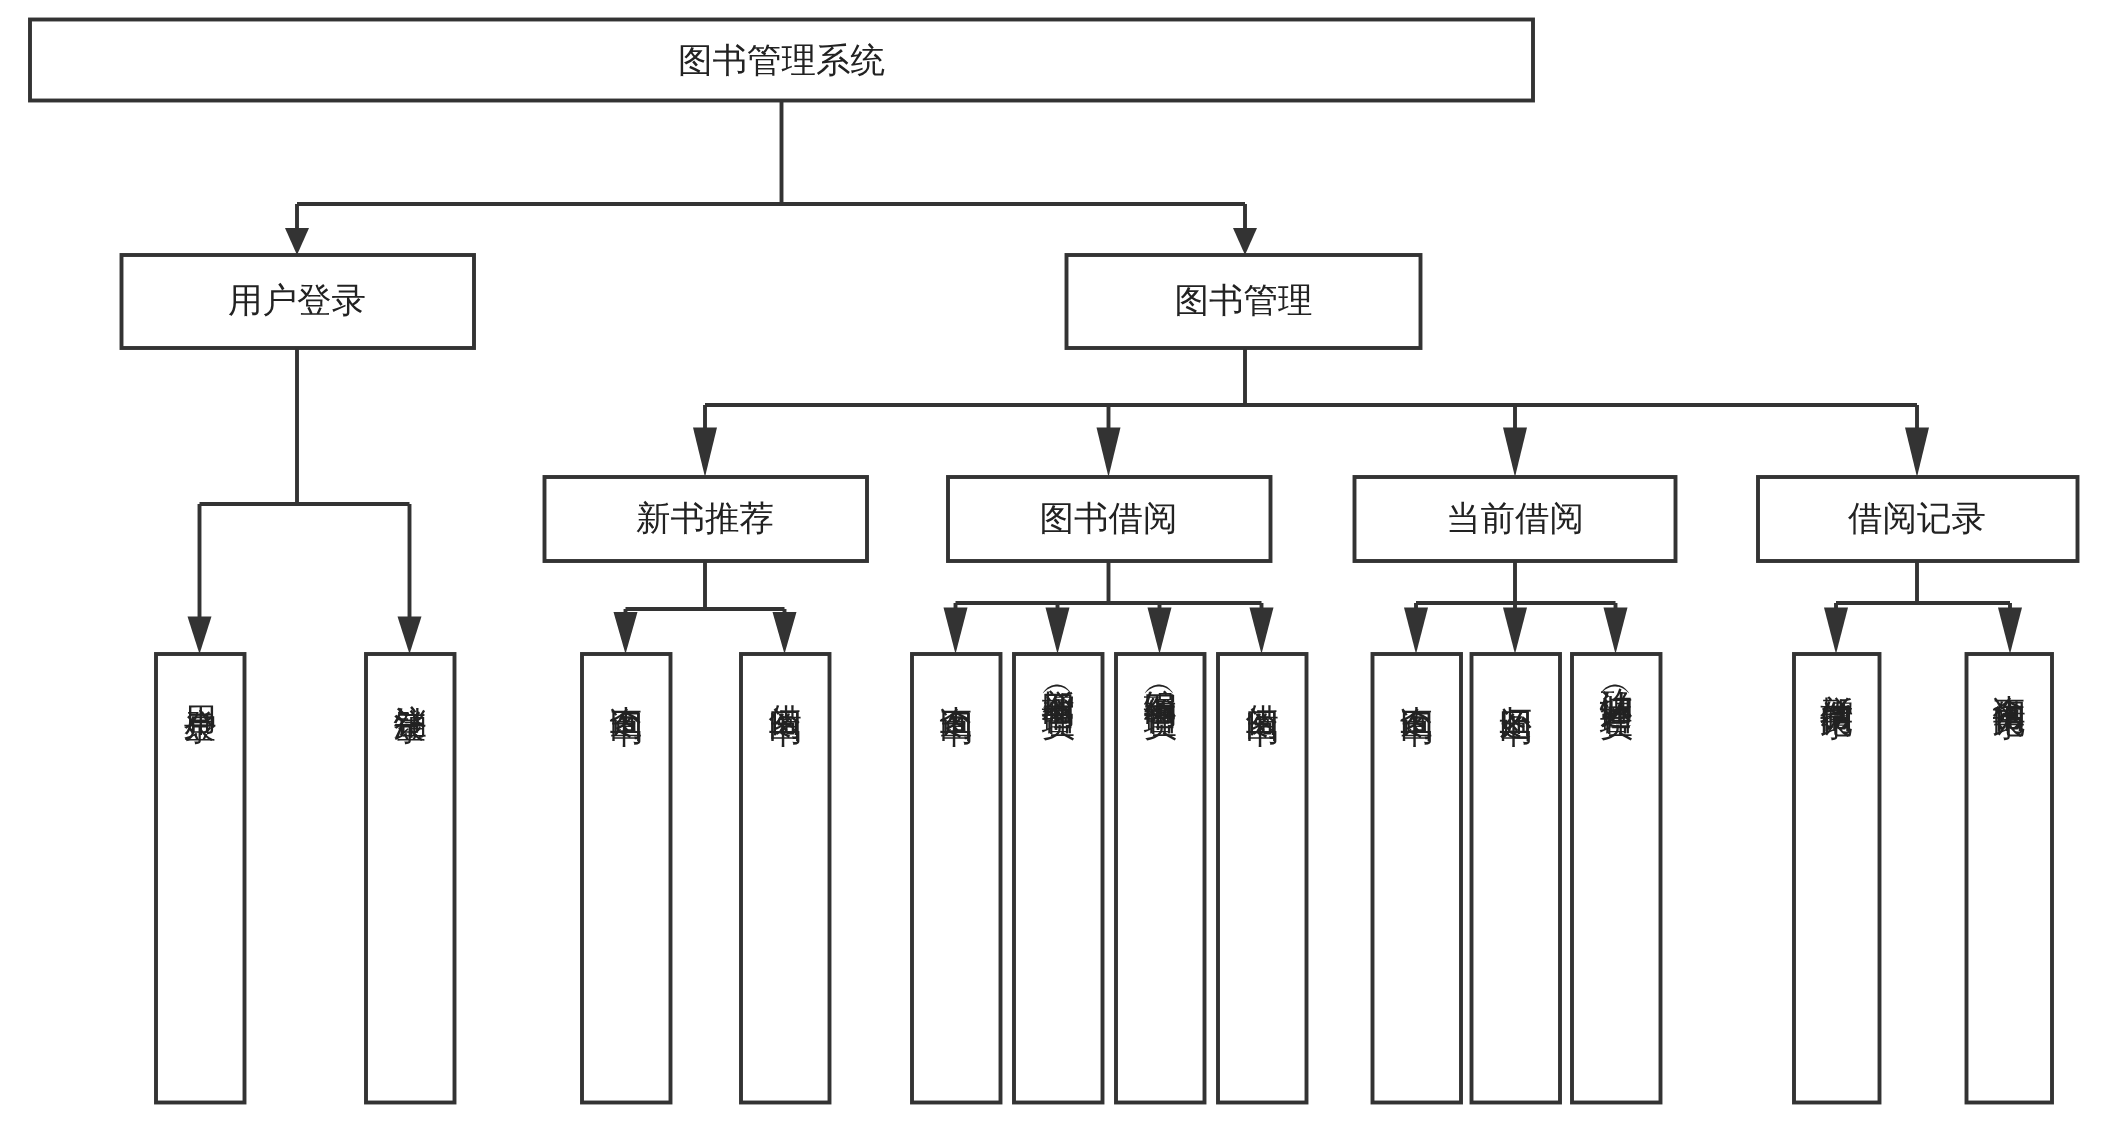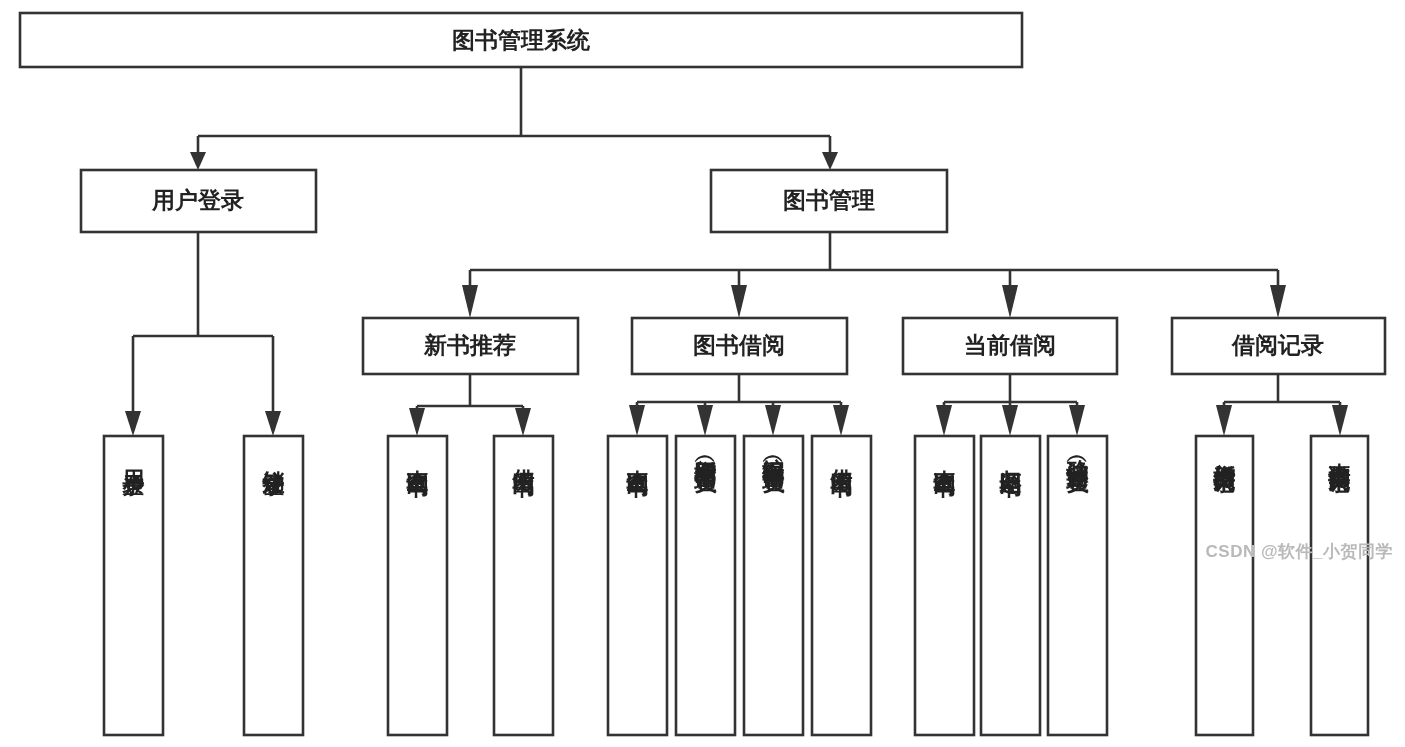--- a/index.html
+++ b/index.html
@@ -10,21 +10,20 @@
   body {
     width: 1405px;
     height: 747px;
     font-family: "Liberation Sans", "DejaVu Sans", sans-serif;
     overflow: hidden;
   }
   #diagram-root {
     position: relative;
     width: 1405px;
     height: 569px;
-    font-weight: bold;
   }
   svg#flowchart {
     position: absolute;
     left: 0;
     top: 0;
     width: 1405px;
     height: 747px;
     display: block;
   }
   .node-rect {
@@ -291,15 +290,14 @@
       <rect class="node-rect" x="1311" y="436" width="57" height="299"></rect>
       <foreignObject x="1311" y="445" width="57" height="286">
         <div xmlns="http://www.w3.org/1999/xhtml" class="vlabel-wrap">
           <span class="vlabel">查询借阅记录</span>
         </div>
       </foreignObject>
     </g>
 
   </svg>
 
-  <div class="watermark">CSDN @软件_小贺同学</div>
 
 </div>
 
 </body></html>

